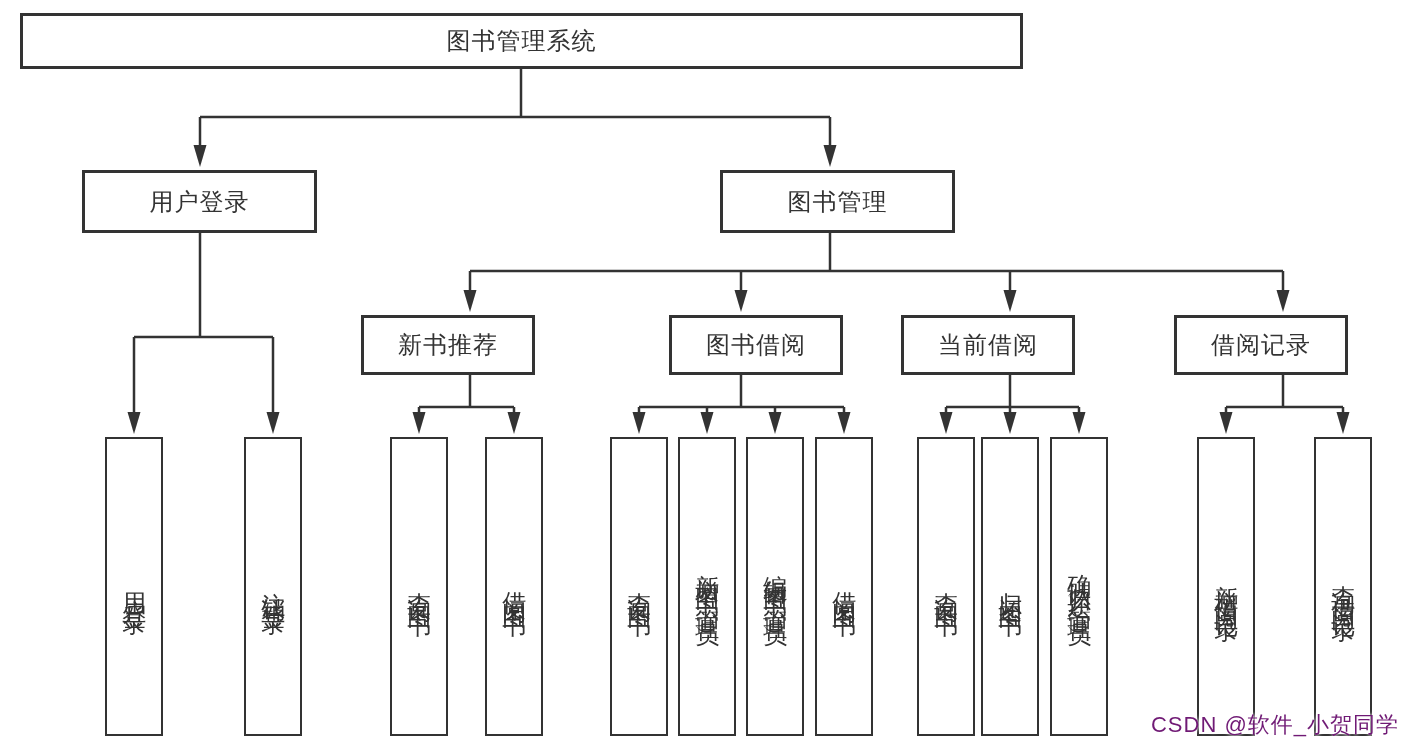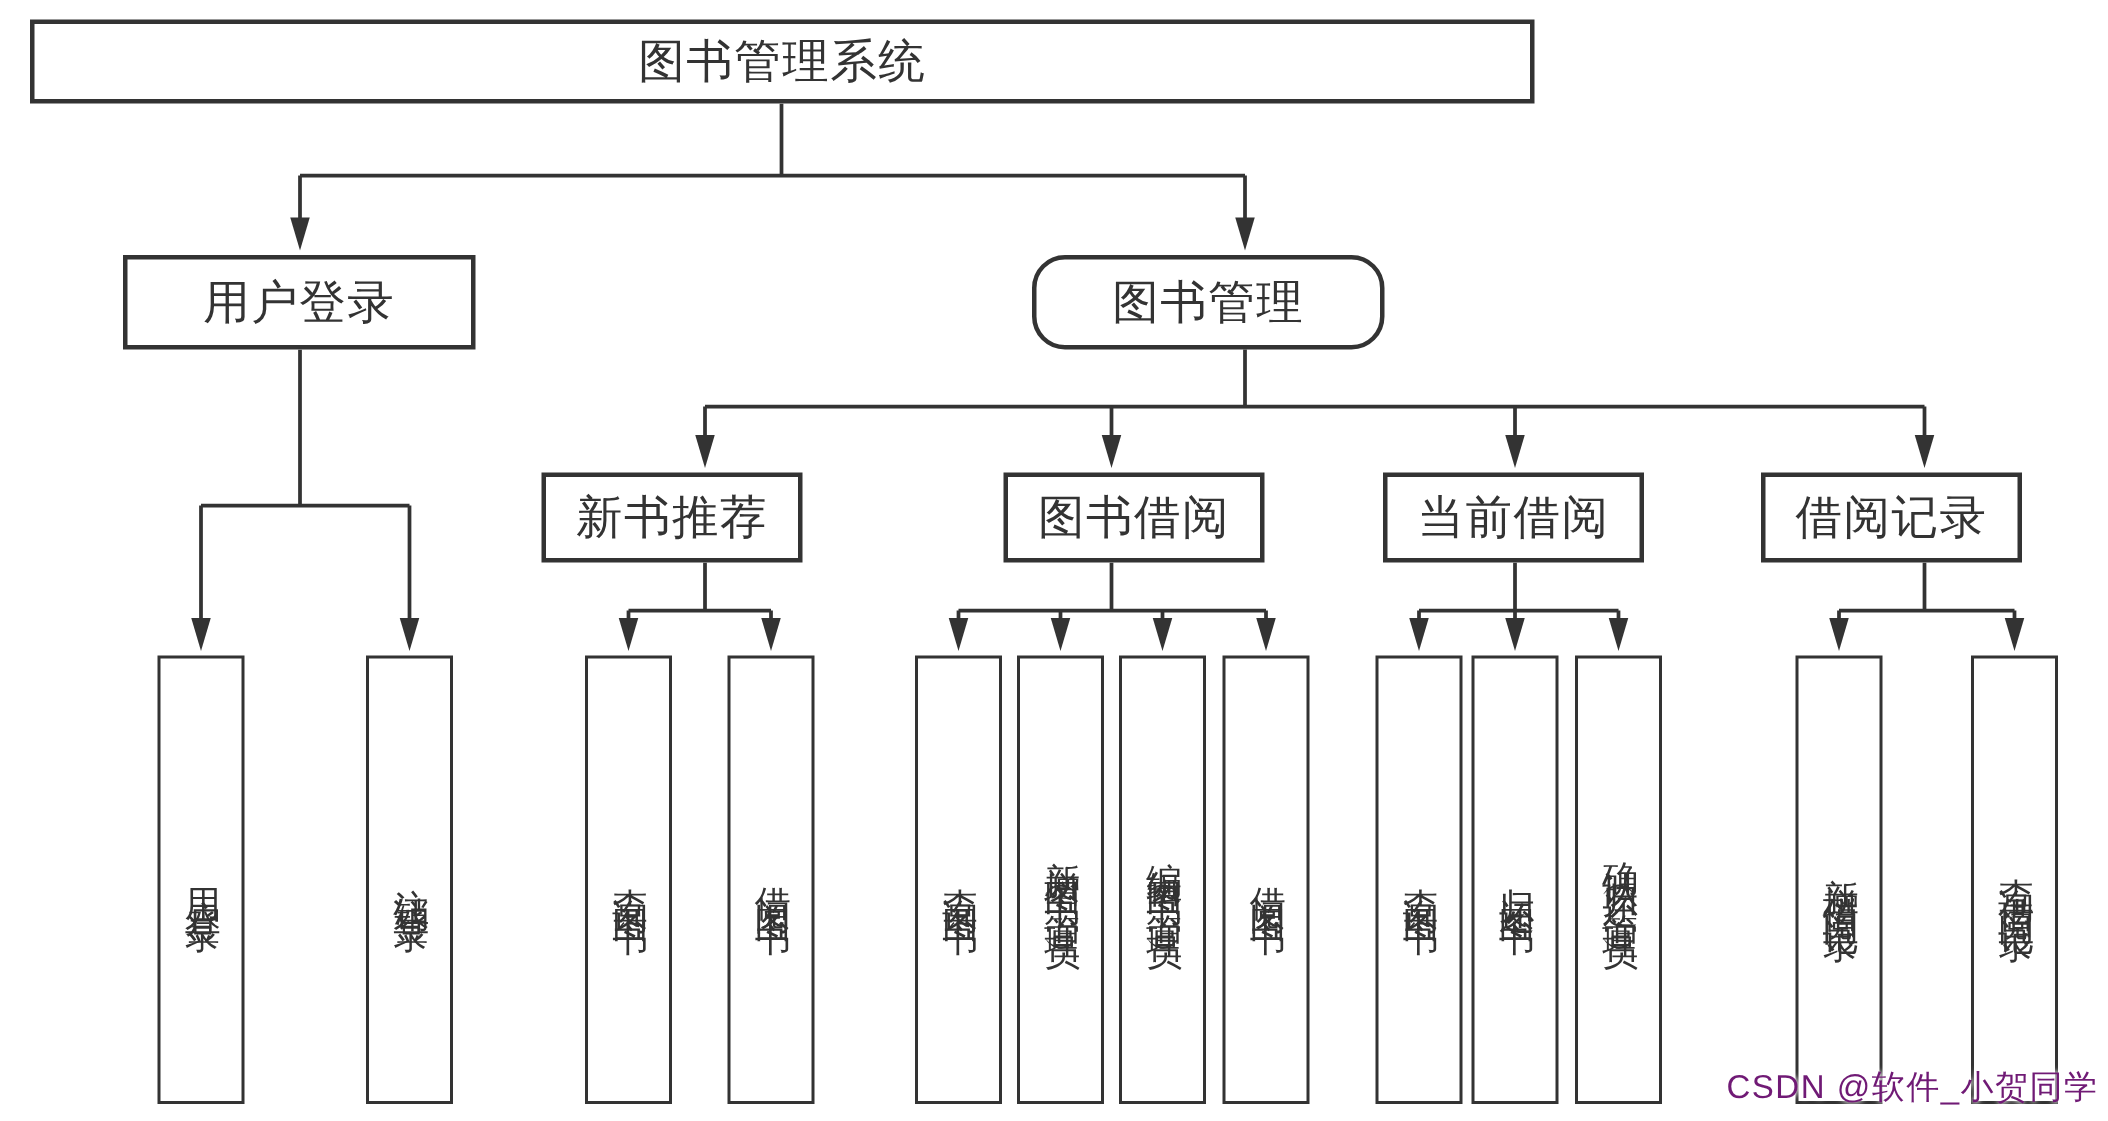--- a/index.html
+++ b/index.html
@@ -16,21 +16,21 @@
     box-sizing:border-box;
     background:#ffffff;
     border:3px solid #333333;
     display:flex;align-items:center;justify-content:center;
     color:#333333;
   }
   .root{left:20px;top:13px;width:1003px;height:56px;}
   .l2{top:170px;width:235px;height:63px;}
   .l3{top:315px;width:174px;height:60px;}
   .leaf{top:437px;width:58px;height:299px;border-width:2.5px;}
-  .lbl{font-size:31px;letter-spacing:1px;white-space:nowrap;}
+  .lbl{font-size:24px;letter-spacing:1px;white-space:nowrap;}
   .vlbl{
     writing-mode:vertical-rl;
     text-orientation:mixed;
     font-size:24px;
     letter-spacing:7px;
     line-height:1.1;
     white-space:nowrap;
   }
   .watermark{
     position:absolute;
@@ -101,31 +101,31 @@
       <polygon points="1336.5,412 1349.5,412 1343,434" fill="#333333"></polygon>
     </svg>
 
   <div class="box root">
     <span class="lbl">图书管理系统</span>
   </div>
 
   <div class="box l2" style="left:82px;">
     <span class="lbl">用户登录</span>
   </div>
-  <div class="box l2" style="left:688px;border-radius:22px;">
+  <div class="box l2" style="left:720px;">
     <span class="lbl">图书管理</span>
   </div>
 
   <div class="box l3" style="left:361px;">
     <span class="lbl">新书推荐</span>
   </div>
   <div class="box l3" style="left:669px;">
     <span class="lbl">图书借阅</span>
   </div>
-  <div class="box l3" style="left:901px;margin-left:21px;">
+  <div class="box l3" style="left:901px;">
     <span class="lbl">当前借阅</span>
   </div>
   <div class="box l3" style="left:1174px;align-items:center;">
     <span class="lbl">借阅记录</span>
   </div>
 
   <div class="box leaf" style="left:105px;">
     <span class="vlbl">用户登录</span>
   </div>
   <div class="box leaf" style="left:244px;">

